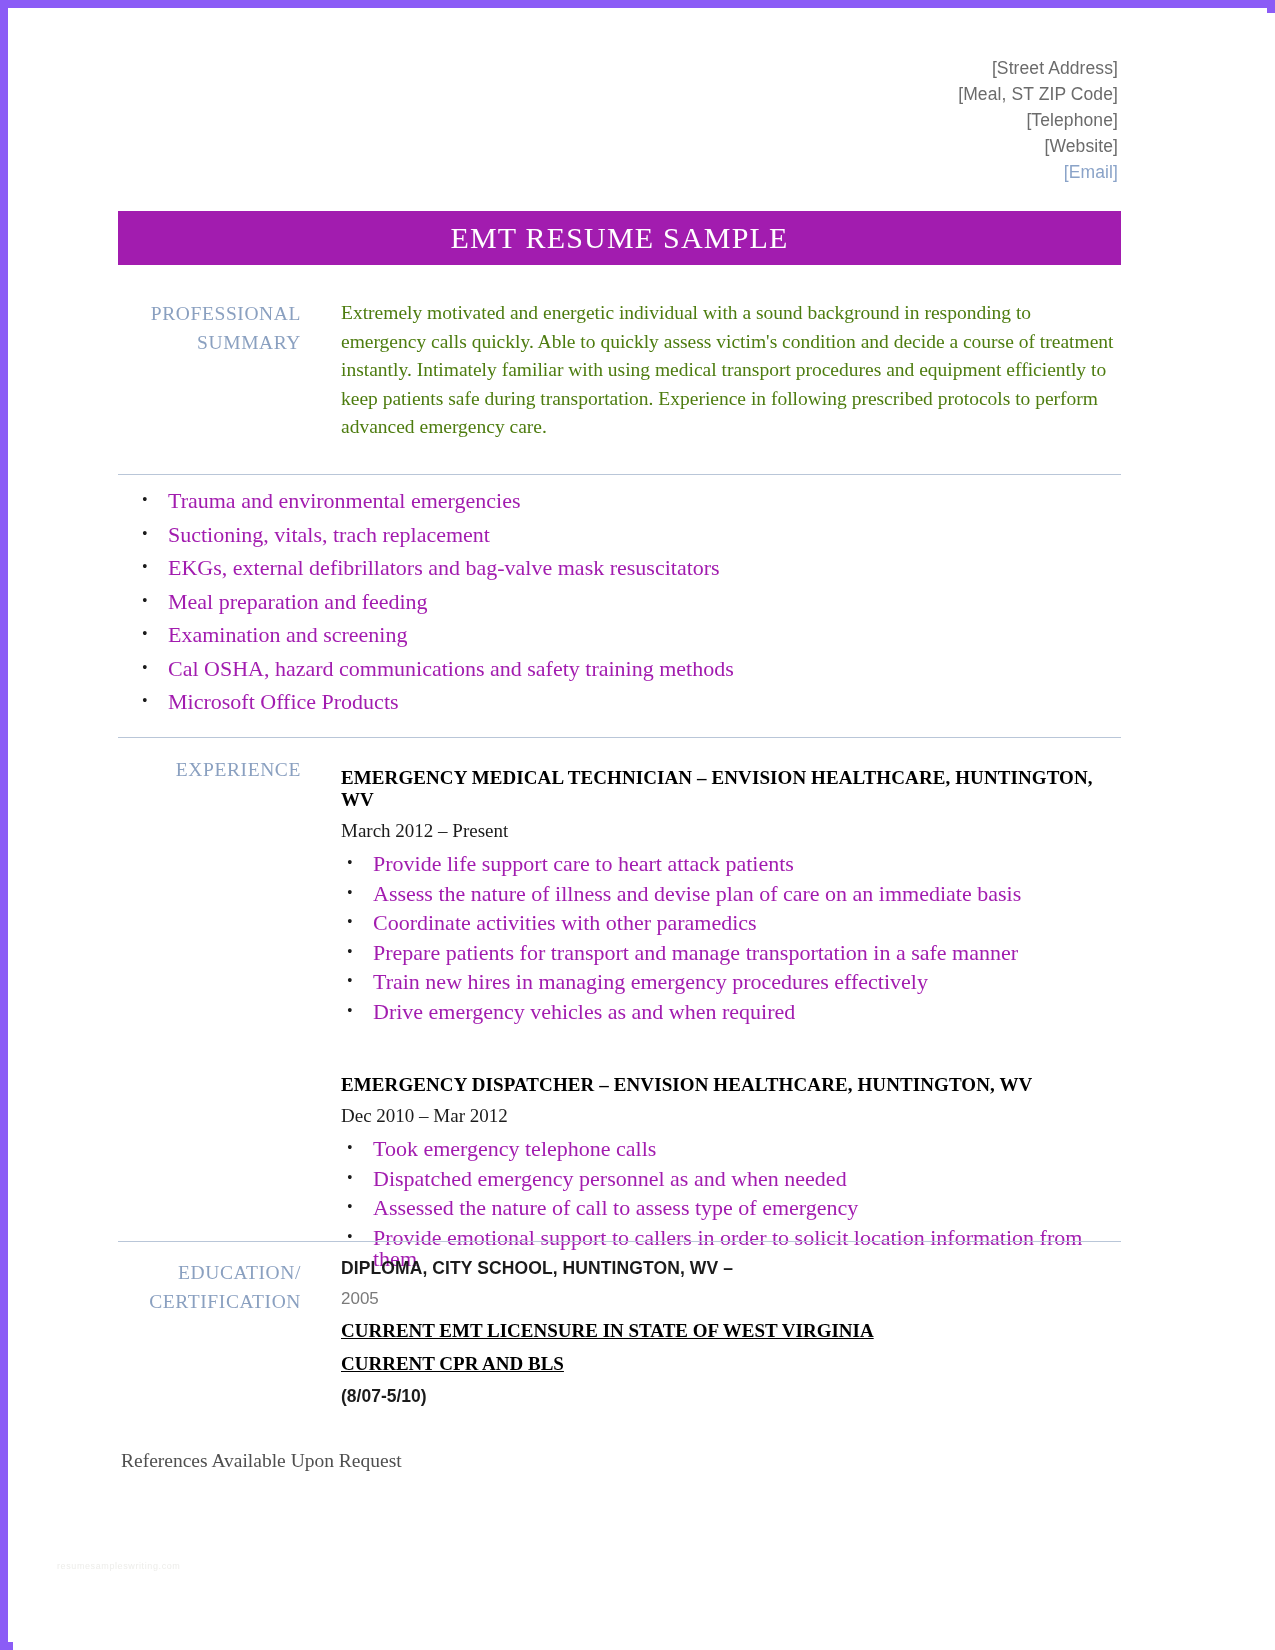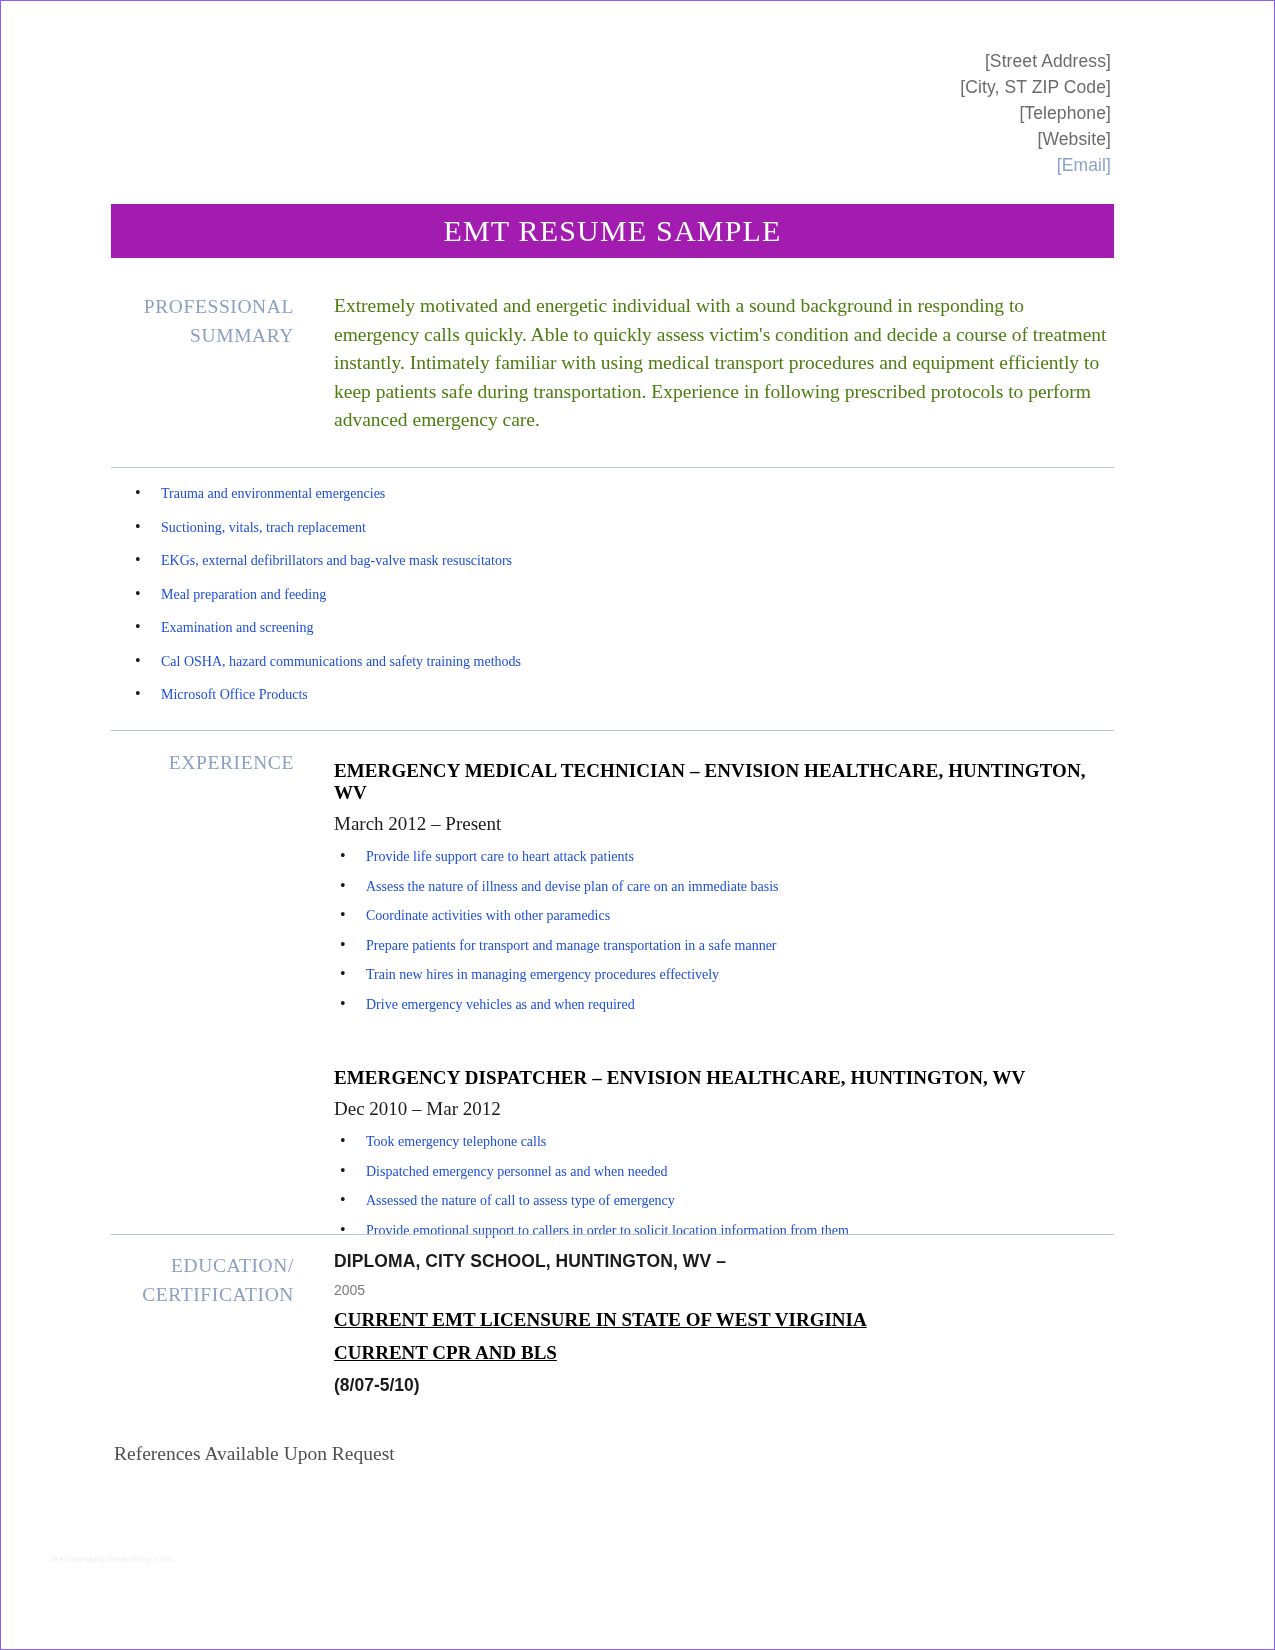--- a/index.html
+++ b/index.html
@@ -15,21 +15,21 @@
     overflow: hidden;
   }
 
   
   .page-frame {
     position: absolute;
     left: 0; top: 0;
     width: 1275px;
     height: 1650px;
     box-sizing: border-box;
-    border: 1px solid #8b5cf6;
+    border: 8px solid #8b5cf6;
     background: #ffffff;
   }
   .page-inner {
     position: absolute;
     left: 5px; top: 5px;
     width: 1265px;
     height: 1640px;
     background: #ffffff;
     box-sizing: border-box;
     padding: 0;
@@ -111,23 +111,23 @@
   }
 
   ul.bullets {
     margin: 0;
     padding: 0;
     list-style: none;
   }
   ul.bullets li {
     position: relative;
     font-family: "Liberation Serif", serif;
-    font-size: 14px;
+    font-size: 22px;
     line-height: 21px;
-    color: #1d4ed8;
+    color: #a21caf;
     padding-left: 32px;
     margin-bottom: 12.5px;
   }
   ul.bullets li::before {
     content: "\2022";
     position: absolute;
     left: 6px;
     top: -1px;
     font-size: 16px;
     color: #1b1b1b;
@@ -154,21 +154,21 @@
   .edu-head {
     font-family: "Liberation Sans", sans-serif;
     font-weight: bold;
     font-size: 17.5px;
     color: #1b1b1b;
     margin: 0 0 10px 0;
     letter-spacing: 0.1px;
   }
   .edu-year {
     font-family: "Liberation Sans", sans-serif;
-    font-size: 14px;
+    font-size: 17px;
     color: #7a7a7a;
     margin: 0 0 11px 0;
   }
   .edu-line {
     font-family: "Liberation Serif", serif;
     font-weight: bold;
     font-size: 19px;
     color: #000000;
     margin: 0 0 11px 0;
     text-decoration: underline;
@@ -202,21 +202,21 @@
   }
 </style>
 </head>
 <body>
 
 <div class="page-frame">
   <div class="page-inner">
 
     <div class="contact-block">
       <div>[Street Address]</div>
-      <div>[City, ST ZIP Code]</div>
+      <div>[Meal, ST ZIP Code]</div>
       <div>[Telephone]</div>
       <div>[Website]</div>
       <div class="email-line">[Email]</div>
     </div>
 
     <div class="title-banner">
       <span class="title-text">EMT RESUME SAMPLE</span>
     </div>
 
     <div class="section" style="top:286px;">

